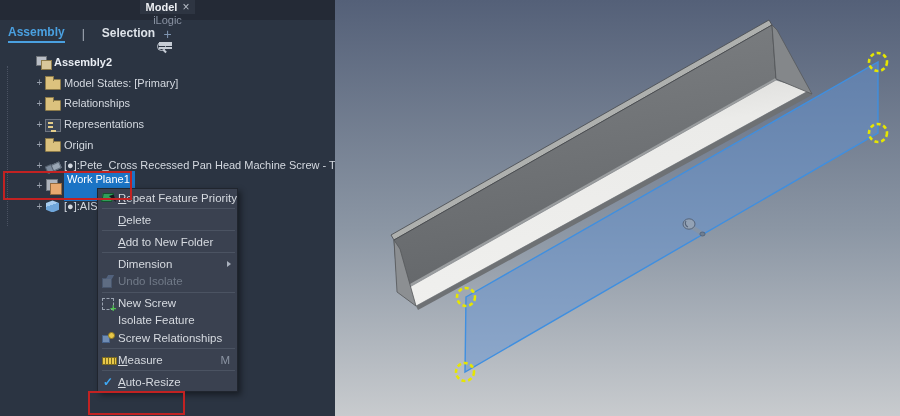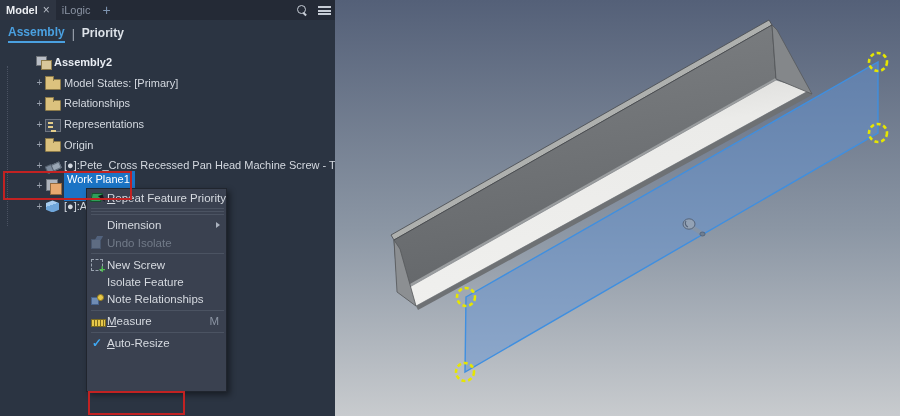--- a/index.html
+++ b/index.html
@@ -2,35 +2,35 @@
 <html style="--panel-bg: #2b3442; --tabbar-bg: #242a36; --accent-blue: #4aa0e0; --select-blue: #1b74c5; --menu-bg: #3a4150; --check-blue: #3fa9f5; --annot-red: #c22222;"><head>
 <meta charset="utf-8">
 <style>
   html,body{margin:0;padding:0;background:#202632;}
   *{box-sizing:border-box;}
   #app{position:relative;width:900px;height:416px;overflow:hidden;font-family:"Liberation Sans",sans-serif;
        display:flex;color:#d4d9e0;font-size:11px;}
 
   
   #panel{position:relative;width:335px;height:416px;background:var(--panel-bg);flex:0 0 335px;overflow:hidden;}
-  #tabbar{height:20px;background:var(--tabbar-bg);display:flex;align-items:center;padding:0 0;}
+  #tabbar{height:20px;background:var(--tabbar-bg);display:flex;align-items:center;padding:0 0;flex-direction:column;}
   .doc-tab{display:flex;align-items:center;gap:5px;padding:0 6px;height:20px;}
   .doc-tab.active{background:#2e3542;}
   .doc-tab.active .tab-label{color:#eceef2;font-weight:bold;}
   .tab-label{color:#8a93a3;}
   .tab-close{color:#b9bfc9;font-size:12px;cursor:default;}
   .tab-new{color:#7f95b1;font-size:14px;padding:0 6px;}
   #tabbar-spacer{flex:1;}
   .search-ico{position:relative;width:11px;height:11px;margin-right:10px;}
   .search-ico::before{content:'';position:absolute;left:0;top:0;width:7px;height:7px;border:1.6px solid #c6ccd5;border-radius:50%;}
   .search-ico::after{content:'';position:absolute;left:7px;top:7px;width:4px;height:1.8px;background:#c6ccd5;transform:rotate(45deg);transform-origin:0 0;}
   .burger{width:13px;height:9px;border-top:2px solid #c6ccd5;border-bottom:2px solid #c6ccd5;position:relative;margin-right:4px;}
   .burger::before{content:'';position:absolute;left:0;top:2.5px;width:13px;height:2px;background:#c6ccd5;}
 
-  #viewbar{height:28px;display:flex;align-items:center;padding:0 8px;gap:7px;font-size:12px;}
+  #viewbar{height:28px;display:flex;align-items:center;padding:0 8px;gap:17px;font-size:12px;}
   .view-tab{font-weight:bold;color:#dde2e8;padding-bottom:2px;}
   .view-tab.active{color:var(--accent-blue);border-bottom:2px solid var(--accent-blue);}
   .view-sep{color:#aab2bd;font-weight:normal;}
 
   
   #tree{position:relative;padding-top:4px;}
   .guide{position:absolute;left:7px;top:18px;bottom:0;border-left:1px dotted #4a5262;height:160px;}
   .tree-row{position:relative;display:flex;align-items:center;height:20.6px;white-space:nowrap;margin-left:32px;}
   .expand{width:11px;flex:0 0 11px;margin-left:2px;color:#9aa2ae;font-size:10px;text-align:center;}
   .tree-icon{width:16px;height:16px;flex:0 0 16px;margin-right:3px;position:relative;}
@@ -50,21 +50,21 @@
   .ti-screw{width:16px;height:16px;}
   .ti-screw::before{content:'';position:absolute;left:2px;top:7px;width:12px;height:5px;background:#9aa6b4;border:1px solid #5f6a78;transform:rotate(-24deg);}
   .ti-screw::after{content:'';position:absolute;left:1px;top:8px;width:5px;height:6px;background:#7d8b9c;border:1px solid #55606e;border-radius:1px;transform:rotate(-24deg);}
   .ti-workplane{width:16px;height:16px;}
   .ti-workplane::before{content:'';position:absolute;left:1px;top:1px;width:10px;height:10px;background:#aeb4bd;border:1px solid #70767e;}
   .ti-workplane::after{content:'';position:absolute;left:5px;top:5px;width:10px;height:10px;background:#e8a96f;border:1px solid #946a3e;}
   .ti-cube{width:16px;height:16px;}
   .ti-cube::before{content:'';position:absolute;left:1px;top:2px;width:13px;height:12px;background:linear-gradient(160deg,#a7cdf0 42%,#6fa6da 42%);clip-path:polygon(50% 0,100% 22%,100% 78%,50% 100%,0 78%,0 22%);}
 
   
-  #ctxmenu{position:absolute;left:86px;top:188px;width:141px;height:204px;background:var(--menu-bg);
+  #ctxmenu{position:absolute;left:97px;top:188px;width:141px;height:204px;background:var(--menu-bg);
            border:1px solid #20252e;box-shadow:3px 3px 6px rgba(0,0,0,.45);overflow:hidden;z-index:5;font-size:11.5px;}
   .mi{display:flex;align-items:center;height:17.4px;position:relative;color:#d6dae0;}
   .mi .ico{width:20px;flex:0 0 20px;display:flex;align-items:center;justify-content:center;}
   .mi .lbl{flex:1;white-space:nowrap;}
   .mi .shortcut{color:#8a93a2;margin-right:7px;}
   .mi .subarrow{width:0;height:0;border-left:4px solid #aab2be;border-top:3.5px solid transparent;border-bottom:3.5px solid transparent;margin-right:6px;}
   .mi.disabled{color:#717a88;}
   .menu-sep{height:1px;background:#4b5362;margin:1.8px 2px 1.8px 4px;}
   .check{color:var(--check-blue);font-weight:bold;font-size:12px;}
   
@@ -108,21 +108,21 @@
       </div>
       <span class="tab-new">+</span>
       <span id="tabbar-spacer"></span>
       <span class="search-ico"></span>
       <span class="burger"></span>
     </div>
 
     <div id="viewbar">
       <span class="view-tab active">Assembly</span>
       <span class="view-sep">|</span>
-      <span class="view-tab">Priority</span>
+      <span class="view-tab">Selection</span>
     </div>
 
     <div id="tree">
       <div class="guide"></div>
 
   <div class="tree-row lvl0">
 
     <span class="tree-icon ti-assembly"></span>
     <span class="tree-label bold">Assembly2</span>
   </div>
@@ -172,21 +172,31 @@
 
     <div id="ctxmenu">
   <div class="mi">
     <span class="ico">
             <span class="mic mic-repeat"></span>
           </span>
     <span class="lbl"><u>R</u>epeat Feature Priority</span>
 
   </div>
 <div class="menu-sep"></div>
-<div class="menu-sep"></div>
+  <div class="mi">
+    <span class="ico"></span>
+    <span class="lbl"><u>D</u>elete</span>
+
+  </div>
+<div class="menu-sep"></div>
+  <div class="mi">
+    <span class="ico"></span>
+    <span class="lbl"><u>A</u>dd to New Folder</span>
+
+  </div>
 <div class="menu-sep"></div>
   <div class="mi">
     <span class="ico"></span>
     <span class="lbl">Dimension</span>
 
   <span class="subarrow"></span>
         </div>
 
   <div class="mi disabled">
     <span class="ico">
@@ -208,21 +218,21 @@
   <div class="mi">
     <span class="ico"></span>
     <span class="lbl">Isolate Feature</span>
 
   </div>
 
   <div class="mi">
     <span class="ico">
             <span class="mic mic-rel"></span>
           </span>
-    <span class="lbl">Note Relationships</span>
+    <span class="lbl">Screw Relationships</span>
 
   </div>
 <div class="menu-sep"></div>
   <div class="mi">
     <span class="ico">
             <span class="mic mic-measure"></span>
           </span>
     <span class="lbl"><u>M</u>easure</span>
     <span class="shortcut">M</span>
   </div>

